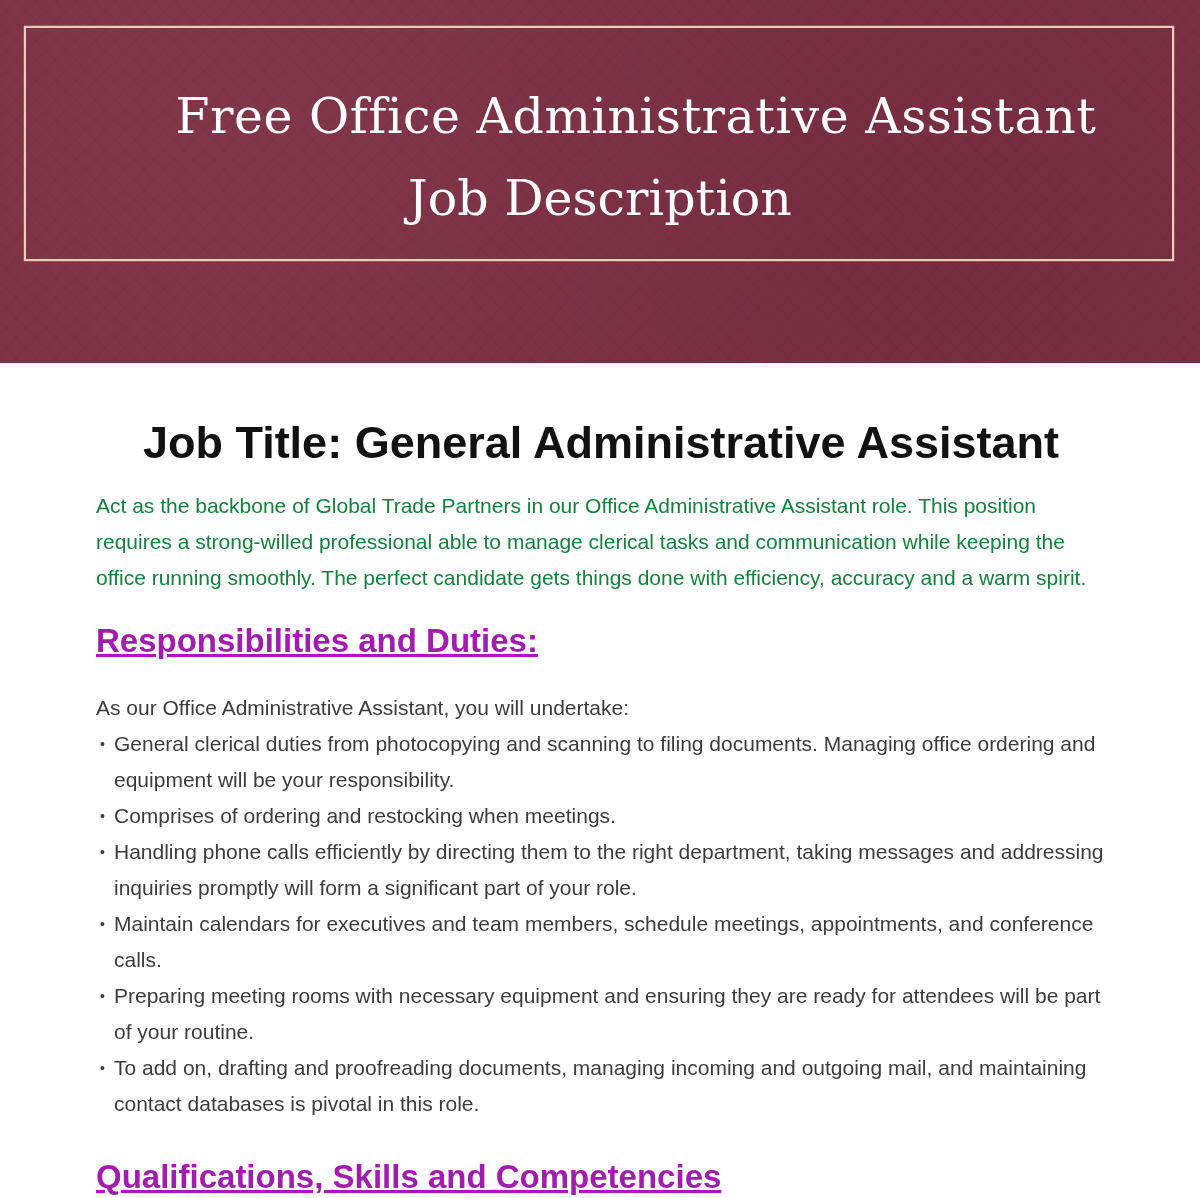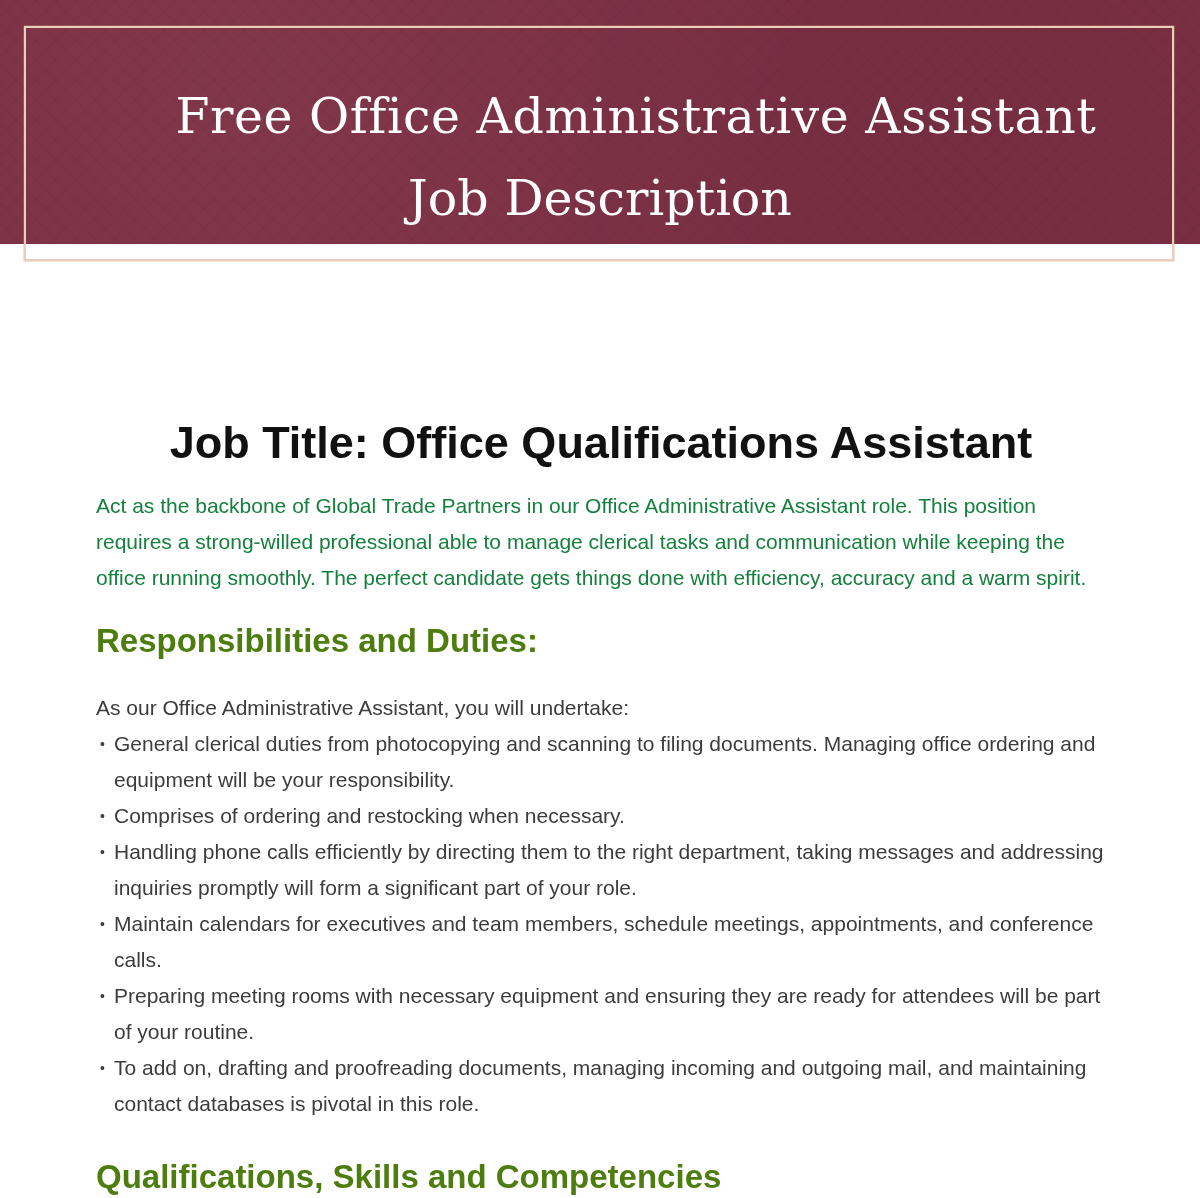--- a/index.html
+++ b/index.html
@@ -7,21 +7,21 @@
       width: 1200px;
       height: 1198px;
       overflow: hidden;
       background: #ffffff;
       font-family: "Liberation Sans", sans-serif;
       position: relative;
     }
     .banner {
       position: absolute;
       left: 0; top: 0;
-      width: 1200px; height: 244px;
+      width: 1200px; height: 363px;
       background-color: #7d3044;
       background-image:
         radial-gradient(circle at 20% 30%, rgba(255,255,255,0.03) 0, rgba(255,255,255,0) 60%),
         radial-gradient(circle at 80% 70%, rgba(0,0,0,0.06) 0, rgba(0,0,0,0) 60%),
         repeating-linear-gradient(45deg, rgba(0,0,0,0.025) 0 2px, rgba(0,0,0,0) 2px 14px),
         repeating-linear-gradient(-45deg, rgba(0,0,0,0.025) 0 2px, rgba(0,0,0,0) 2px 14px);
     }
     .banner-frame {
       position: absolute;
       left: 24px; top: 26px;
@@ -59,22 +59,23 @@
     .intro {
       margin: 12px 0 0 0;
       font-size: 21px;
       line-height: 36px;
       color: #15803d;
     }
     .section-heading {
       margin: 20px 0 0 0;
       font-size: 33px;
       font-weight: bold;
-      color: #4d7c0f;
+      color: #a21caf;
       line-height: 50px;
+      text-decoration: underline;
     }
     .lead {
       margin: 24px 0 0 0;
       font-size: 21px;
       line-height: 36px;
       color: #3c3c3c;
     }
     .duties {
       list-style: none;
       margin: 0; padding: 0;
@@ -97,28 +98,28 @@
 </head>
 <body>
 
 <div class="banner">
   <div class="banner-frame"></div>
   <h1 class="banner-title line1">Free Office Administrative Assistant</h1>
   <h1 class="banner-title line2">Job Description</h1>
 </div>
 
 <div class="content">
-  <h2 class="job-title">Job Title: Office Qualifications Assistant</h2>
+  <h2 class="job-title">Job Title: General Administrative Assistant</h2>
   <p class="intro">Act as the backbone of Global Trade Partners in our Office Administrative Assistant role. This position requires a strong-willed professional able to manage clerical tasks and communication while keeping the office running smoothly. The perfect candidate gets things done with efficiency, accuracy and a warm spirit.</p>
 
   <h3 class="section-heading">Responsibilities and Duties:</h3>
   <p class="lead">As our Office Administrative Assistant, you will undertake:</p>
   <ul class="duties">
     <li><span class="bullet">•</span><span>General clerical duties from photocopying and scanning to filing documents. Managing office ordering and equipment will be your responsibility.</span></li>
-    <li><span class="bullet">•</span><span>Comprises of ordering and restocking when necessary.</span></li>
+    <li><span class="bullet">•</span><span>Comprises of ordering and restocking when meetings.</span></li>
     <li><span class="bullet">•</span><span>Handling phone calls efficiently by directing them to the right department, taking messages and addressing inquiries promptly will form a significant part of your role.</span></li>
     <li><span class="bullet">•</span><span>Maintain calendars for executives and team members, schedule meetings, appointments, and conference calls.</span></li>
     <li><span class="bullet">•</span><span>Preparing meeting rooms with necessary equipment and ensuring they are ready for attendees will be part of your routine.</span></li>
     <li><span class="bullet">•</span><span>To add on, drafting and proofreading documents, managing incoming and outgoing mail, and maintaining contact databases is pivotal in this role.</span></li>
   </ul>
 
   <h3 class="section-heading next">Qualifications, Skills and Competencies</h3>
 </div>
 
 </body></html>

